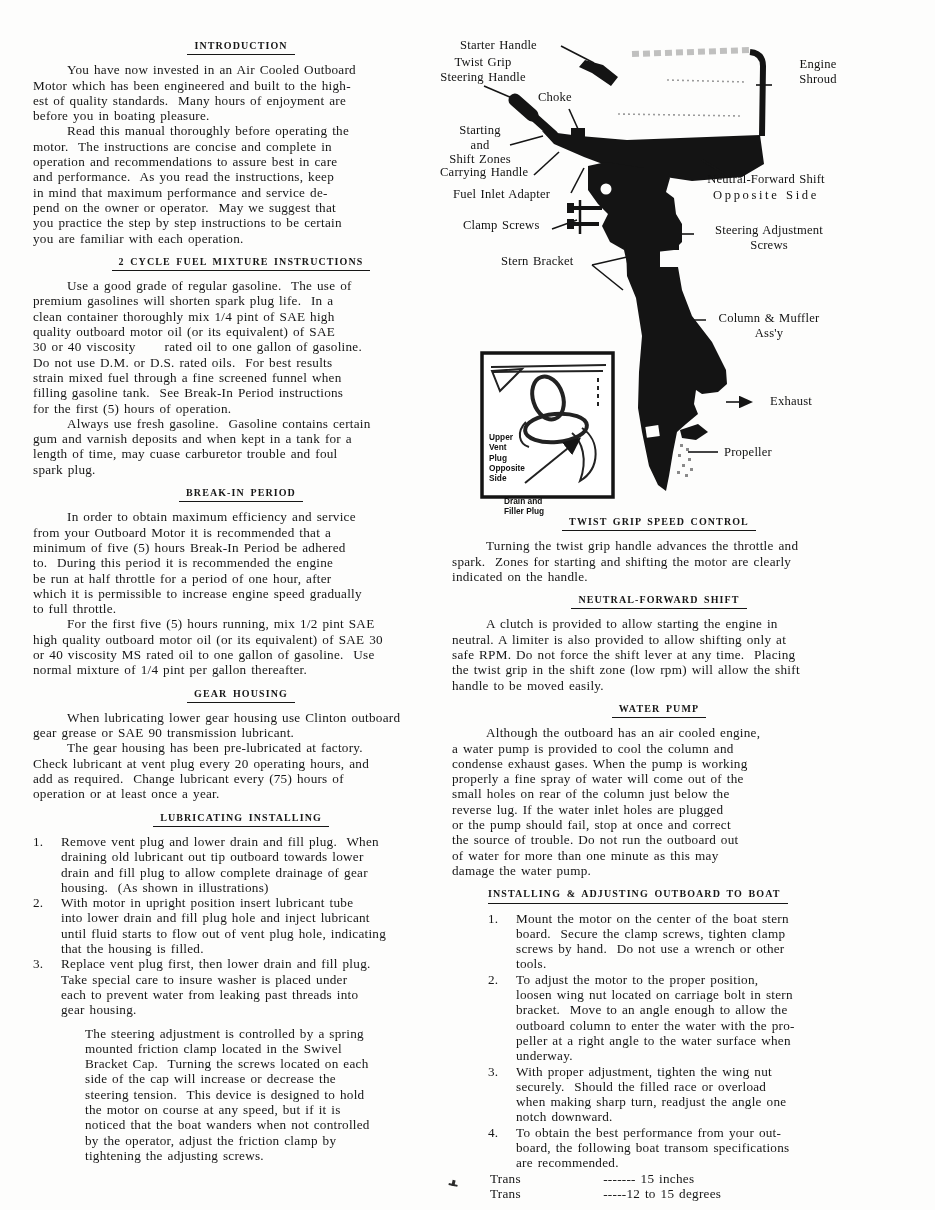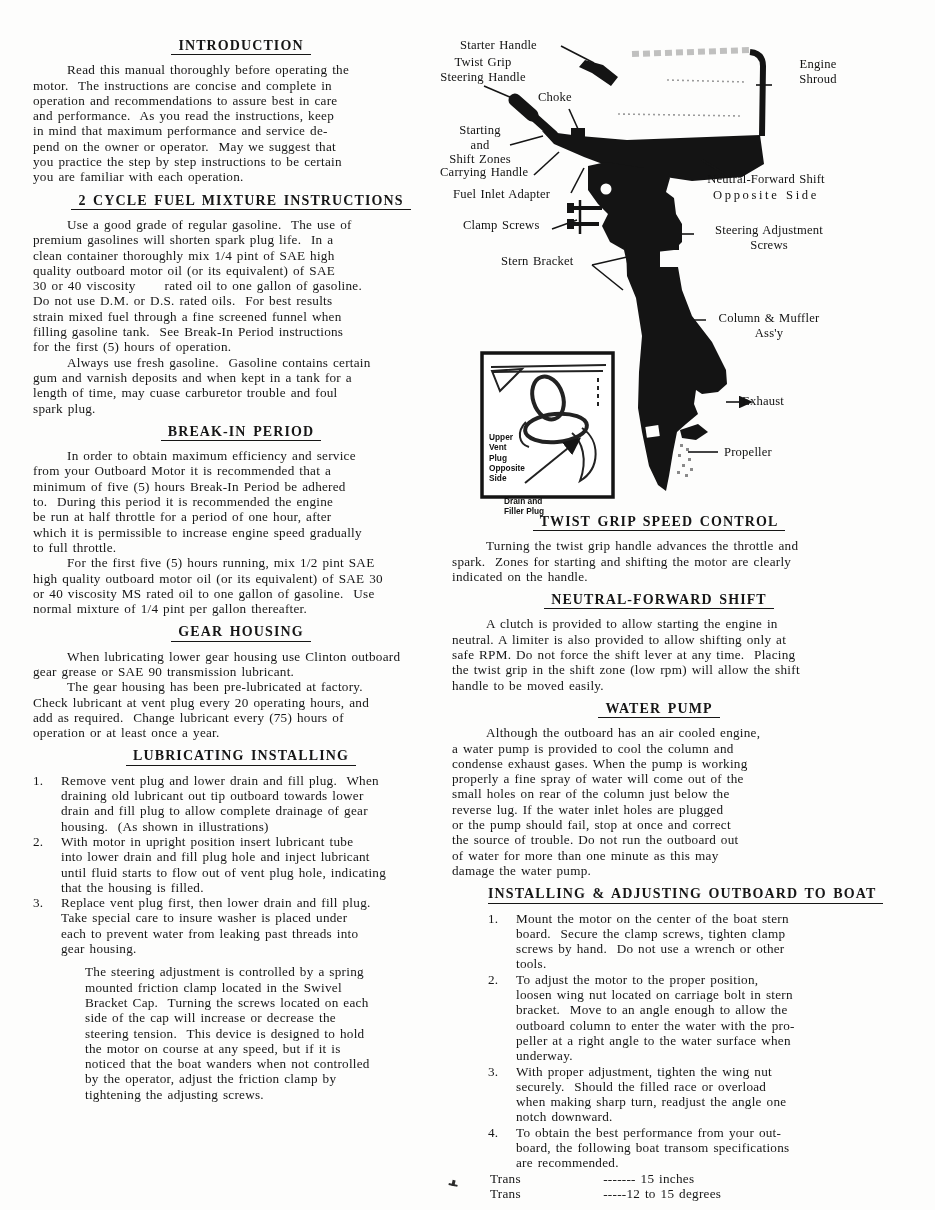--- a/index.html
+++ b/index.html
@@ -8,21 +8,21 @@
     background:#fdfdfc;color:#161616;
     font-family:"Liberation Serif","DejaVu Serif",serif;
     font-size:13.2px;line-height:15.3px;
     letter-spacing:.25px;word-spacing:1.3px;
     overflow:hidden;
   }
   .col{position:absolute;}
   #col-left{left:33px;top:36px;width:416px;}
   #col-right-text{left:452px;top:512px;width:480px;}
   .sec{margin-bottom:8px;}
-  .h{text-align:center;margin:2px 0 7px;font-weight:bold;font-size:14px;letter-spacing:1.1px;word-spacing:2px;}
+  .h{text-align:center;margin:2px 0 7px;font-weight:bold;font-size:10px;letter-spacing:1.1px;word-spacing:2px;}
   .h .hu{display:inline-block;border-bottom:1.6px solid #161616;padding:0 7px 1px;}
   .h-left{text-align:left;}
   .h-left .hu{padding-left:0;}
   .p{white-space:pre-wrap;margin:0;}
   .ind{text-indent:34px;}
   .steer-block{margin-left:52px;width:340px;}
   .water-block{width:350px;}
   .list{margin:0;}
   .li{display:flex;margin:0;}
   .li .num{width:28px;flex:none;}
@@ -39,20 +39,24 @@
   #speck{position:absolute;left:452px;top:1180px;width:3px;height:6px;background:#2b2b2b;transform:rotate(12deg);}
   #speck:after{content:"";position:absolute;left:-3px;top:4px;width:9px;height:2px;background:#2b2b2b;}
 </style>
 </head>
 <body>
 
 <div id="col-left" class="col">
 
   <div class="sec">
     <div class="h"><span class="hu">INTRODUCTION</span></div>
+    <p class="p ind">You have now invested in an Air Cooled Outboard
+Motor which has been engineered and built to the high-
+est of quality standards.  Many hours of enjoyment are
+before you in boating pleasure.</p>
     <p class="p ind">Read this manual thoroughly before operating the
 motor.  The instructions are concise and complete in
 operation and recommendations to assure best in care
 and performance.  As you read the instructions, keep
 in mind that maximum performance and service de-
 pend on the owner or operator.  May we suggest that
 you practice the step by step instructions to be certain
 you are familiar with each operation.</p>
   </div>
 
@@ -232,21 +236,21 @@
   <div class="dlabel" style="left:33px;top:190px;">Clamp Screws</div>
   <div class="dlabel" style="left:71px;top:226px;">Stern Bracket</div>
   <div class="dlabel c" style="left:342px;top:29px;width:92px;">Engine
 Shroud</div>
   <div class="dlabel c" style="left:256px;top:144px;width:160px;">Neutral-Forward Shift</div>
   <div class="dlabel c" id="lbl-neutral2" style="left:256px;top:160px;width:160px;">Opposite Side</div>
   <div class="dlabel c" style="left:266px;top:195px;width:146px;">Steering Adjustment
 Screws</div>
   <div class="dlabel c" style="left:274px;top:283px;width:130px;">Column &amp; Muffler
 Ass'y</div>
-  <div class="dlabel" style="left:312px;top:366px;">Exhaust</div>
+  <div class="dlabel" style="left:340px;top:366px;">Exhaust</div>
   <div class="dlabel" style="left:294px;top:417px;">Propeller</div>
   <div class="inset-label" style="left:59px;top:360px;">Upper
 Vent
 Plug
 Opposite
 Side</div>
   <div class="inset-label" style="left:74px;top:424px;">Drain and
 Filler Plug</div>
 </div>
 

